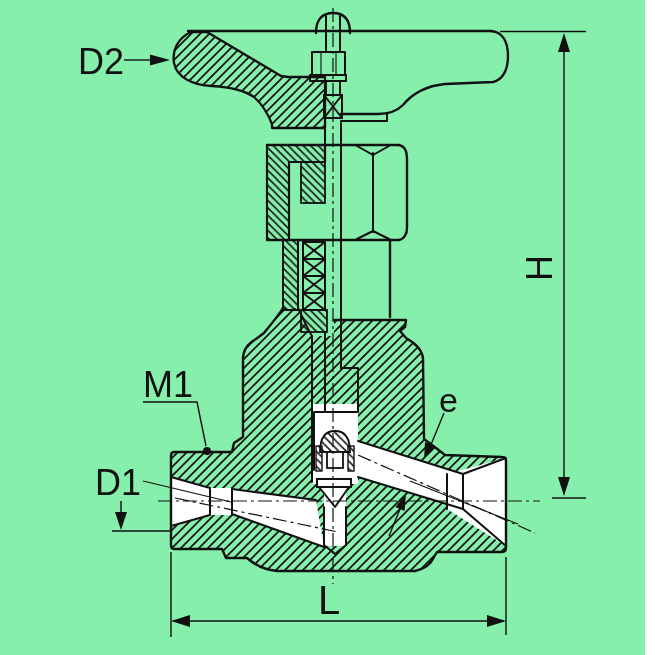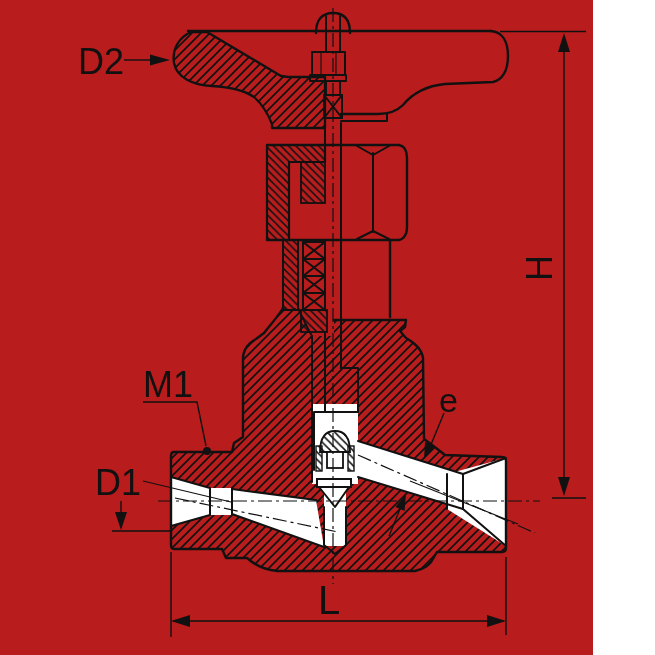--- a/index.html
+++ b/index.html
@@ -1,16 +1,16 @@
 <!DOCTYPE html>
 <html><head>
 <meta charset="utf-8">
 <style>
   html,body{margin:0;padding:0;background:#fff;}
-  .stage{width:593px;height:655px;background:#b91c1c;position:relative;overflow:hidden;}
+  .stage{width:645px;height:655px;background:#86efac;position:relative;overflow:hidden;}
   svg{display:block;}
   text{font-family:"Liberation Sans", sans-serif;fill:#111;}
   .lbl{font-size:36px;}
   .lbl-s{font-size:34px;}
   .outl{fill:none;stroke:#111;stroke-width:2.4;stroke-linejoin:round;stroke-linecap:round;}
   .outl2{fill:none;stroke:#111;stroke-width:2;stroke-linejoin:round;stroke-linecap:round;}
   .thin{fill:none;stroke:#111;stroke-width:1.1;}
   .dim{fill:none;stroke:#111;stroke-width:1.4;}
   .cl{fill:none;stroke:#111;stroke-width:1.2;stroke-dasharray:14 4 3 4;}
   .whitefill{fill:#fff;stroke:none;}

